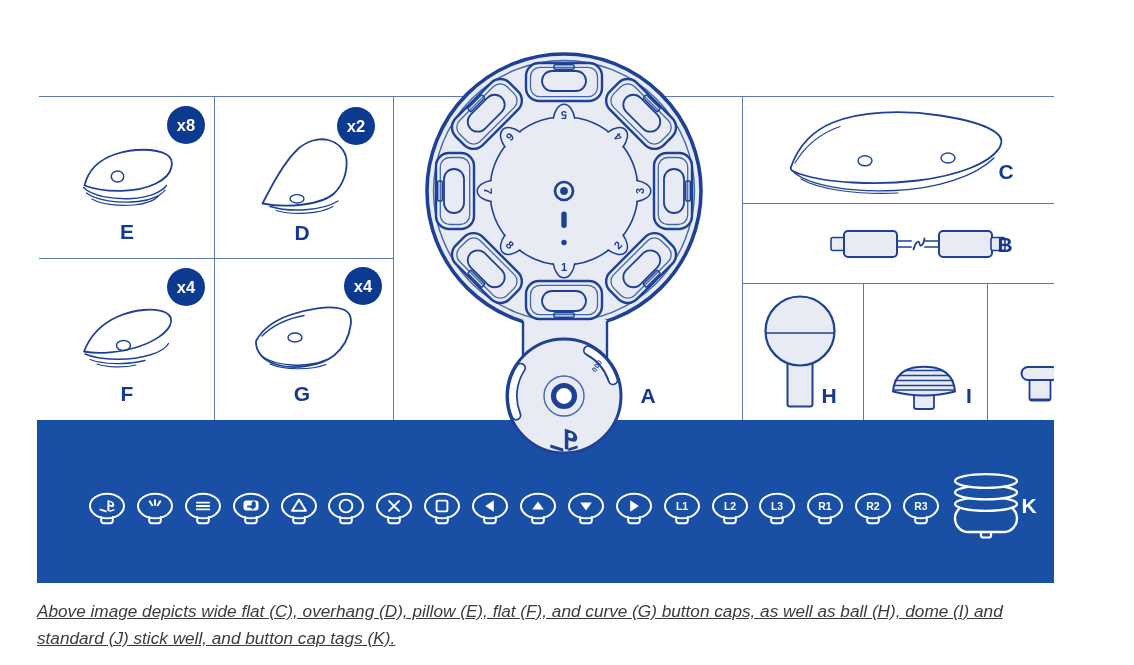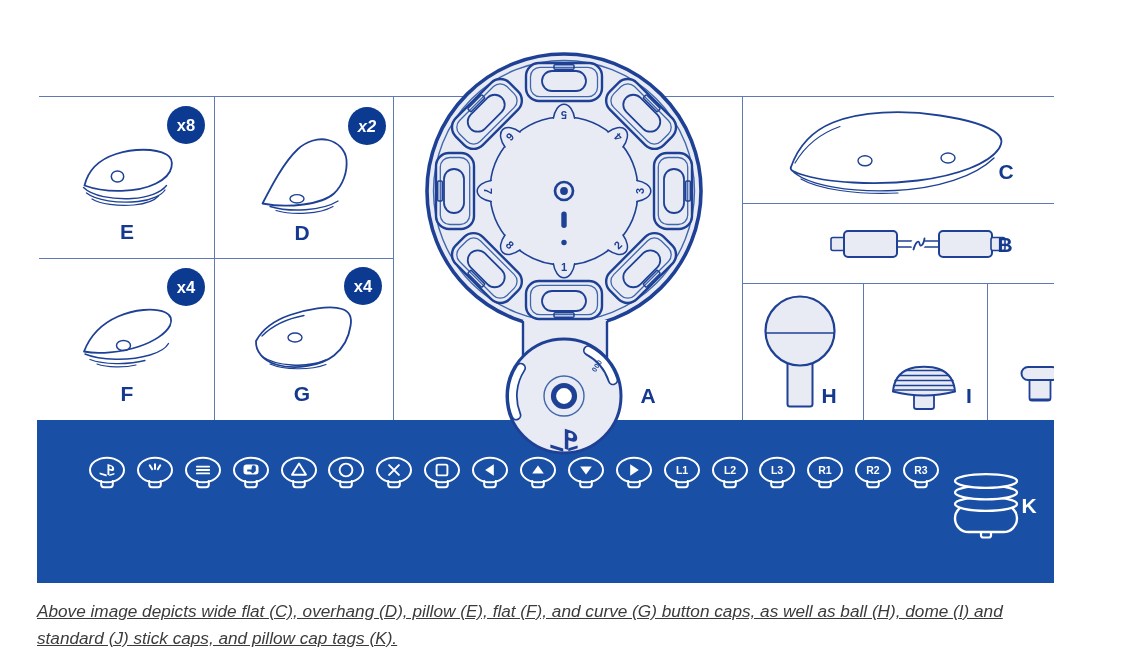--- a/index.html
+++ b/index.html
@@ -29,21 +29,21 @@
   text.port{fill:var(--line-navy);font:600 7px "Liberation Sans",sans-serif;text-anchor:middle;letter-spacing:.5px;}
   text.ttxt{fill:#fff;font:700 10.5px "Liberation Sans",sans-serif;text-anchor:middle;}
   
   .plabel{position:absolute;transform:translate(-50%,-50%);color:var(--label-navy);
           font:700 21px "Liberation Sans",sans-serif;z-index:5;}
   .plabel.onband{color:#fff;}
   .badge{position:absolute;transform:translate(-50%,-50%);width:38px;height:38px;border-radius:50%;
          background:var(--badge-navy);color:#fff;font:700 16.5px "Liberation Sans",sans-serif;
          display:flex;align-items:center;justify-content:center;z-index:5;}
   
-  .tags{position:absolute;left:87px;top:454px;display:flex;gap:7.9px;z-index:4;}
+  .tags{position:absolute;left:87px;top:490px;display:flex;gap:7.9px;z-index:4;}
   .tags svg{position:static;width:40px;height:40px;flex:none;}
   
   .caption{position:absolute;left:37px;top:598px;width:1085px;color:var(--caption-gray);
            font:italic 17.2px "Liberation Sans",sans-serif;line-height:26.5px;text-decoration:underline;}
   .caption span{display:block;}
   .ctrl{z-index:3;}
 </style>
 </head>
 <body>
 
@@ -85,21 +85,21 @@
   </svg>
   <div class="badge" style="left:186px;top:125px;">x8</div>
   <div class="plabel" style="left:127px;top:232px;">E</div>
 
   <svg style="left:252px;top:132px;width:105px;height:84px;" viewBox="252 132 105 84">
     <path class="s fw" stroke-width="1.8" d="M262.5,203.5 C272,185 284,162 298,149 C306,141.5 318,137.5 328,140 C338,142.5 345.5,150 346.5,160 C347.5,172 343,185 334,193.5 C322,204.5 288,208.5 262.5,203.5 Z"></path>
     <ellipse class="s" stroke-width="1.4" cx="297" cy="198.8" rx="7" ry="4.2"></ellipse>
     <path class="s" stroke-width="1.4" d="M270,206.5 C290,212.5 322,211 338,201"></path>
     <path class="s" stroke-width="1.2" d="M276,210.5 C293,215.5 320,214 333,206.5"></path>
   </svg>
-  <div class="badge" style="left:367px;top:126px;font-style:italic;">x2</div>
+  <div class="badge" style="left:356px;top:126px;">x2</div>
   <div class="plabel" style="left:302px;top:233px;">D</div>
 
   <svg style="left:76px;top:302px;width:105px;height:70px;" viewBox="76 302 105 70">
     <path class="s fw" stroke-width="1.8" d="M84,351.5 C90,336 102,323.5 118,316.5 C134,309.5 154,307.5 165.5,312.5 C171,315 172.5,320 170,325.5 C166,333.5 154,341.5 139,346.5 C121,352.5 98,354.5 84,351.5 Z"></path>
     <ellipse class="s" stroke-width="1.5" cx="123.5" cy="345.5" rx="7" ry="5"></ellipse>
     <path class="s" stroke-width="1.4" d="M85,354 C100,360.5 130,361 150,355 C160,352 166,348 168.5,343.5"></path>
     <path class="s" stroke-width="1.3" d="M90,359.5 C103,364.5 128,365 145,360.5"></path>
     <path class="s" stroke-width="1.2" d="M97,364 C107,367.5 124,368 136,365"></path>
   </svg>
   <div class="badge" style="left:186px;top:287px;">x4</div>
@@ -341,16 +341,16 @@
     <rect class="sw fB" stroke-width="2.4" x="7" y="33" width="62" height="27" rx="13.5"></rect>
     <path class="sw" stroke-width="2.2" d="M33,60.5 L33,63.5 Q33,65.5 35.5,65.5 L40.5,65.5 Q43,65.5 43,63.5 L43,60.5"></path>
     <ellipse class="sw fB" stroke-width="2.3" cx="38" cy="32" rx="31" ry="6.8"></ellipse>
     <ellipse class="sw fB" stroke-width="2.3" cx="38" cy="20.5" rx="31" ry="6.8"></ellipse>
     <ellipse class="sw fB" stroke-width="2.3" cx="38" cy="9" rx="31" ry="6.8"></ellipse>
   </svg>
   <div class="plabel onband" style="left:1029px;top:506px;">K</div>
 
   <div class="caption">
     <span>Above image depicts wide flat (C), overhang (D), pillow (E), flat (F), and curve (G) button caps, as well as ball (H), dome (I) and</span>
-    <span>standard (J) stick caps, and pillow cap tags (K).</span>
+    <span>standard (J) stick well, and button cap tags (K).</span>
   </div>
 
 </div>
 
 </body></html>

